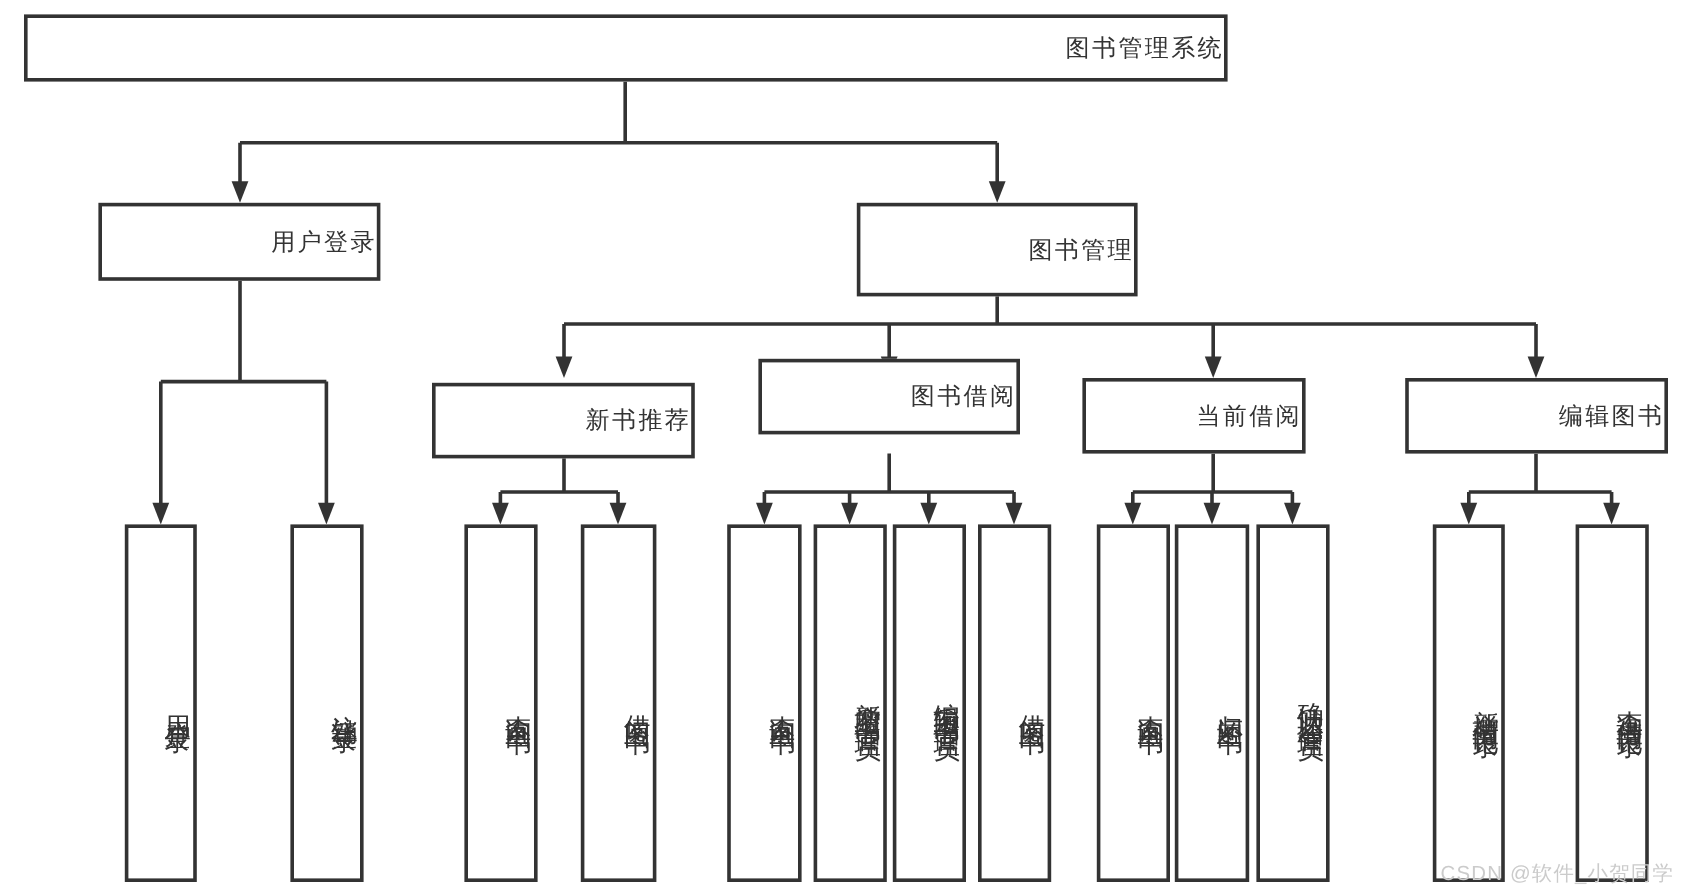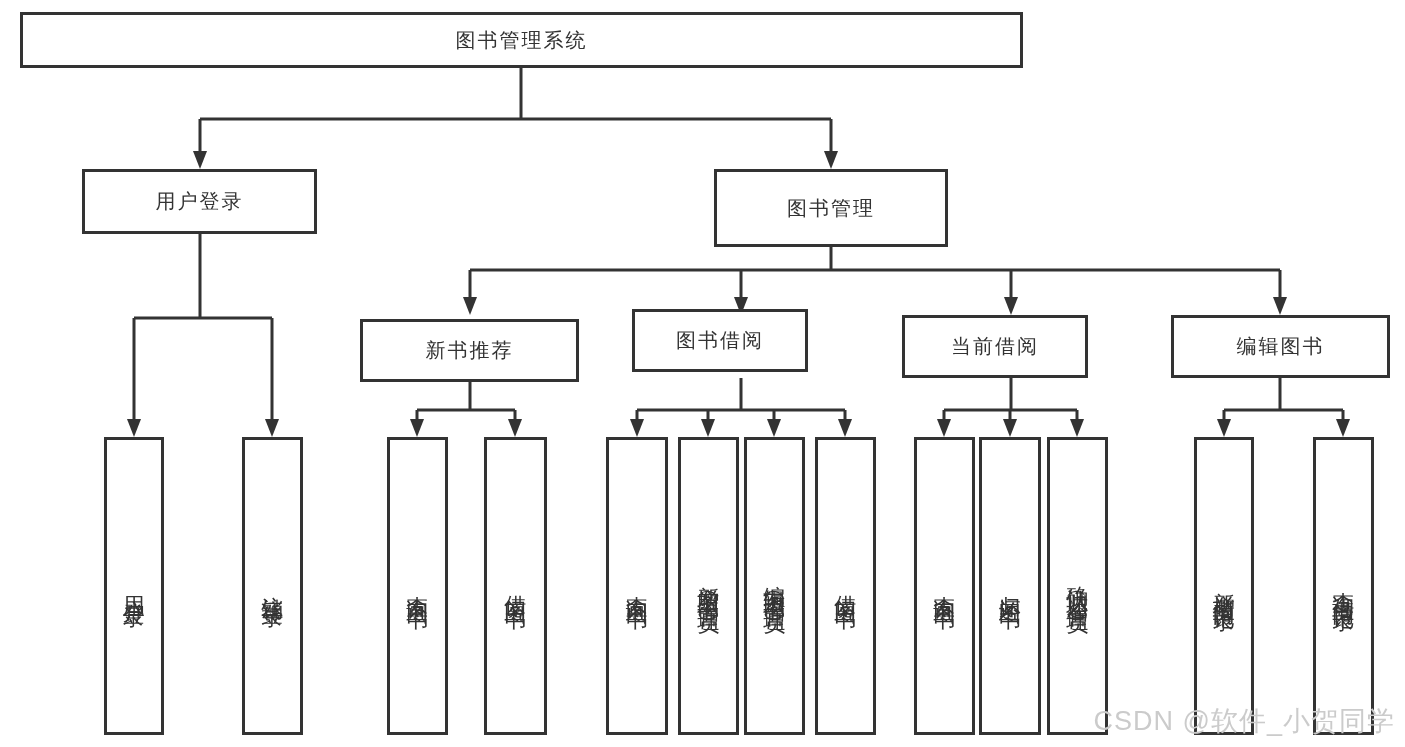--- a/index.html
+++ b/index.html
@@ -6,31 +6,31 @@
   html,body { margin:0; padding:0; }
   body { font-family:"Liberation Sans", sans-serif; background:#ffffff; }
   .canvas {
     position:relative; width:1405px; height:747px;
     background:#ffffff; overflow:hidden;
   }
   .wires { position:absolute; left:0; top:0; width:1405px; height:747px; }
   .box {
     position:absolute; box-sizing:border-box;
     border:3px solid var(--line); background:#ffffff;
-    display:flex; align-items:center; justify-content:center;
+    display:flex; align-items:center; justify-content:flex-end;
     color:var(--text); z-index:2;
   }
   .h { font-size:20px; letter-spacing:2px; }
   .v .vtext {
     writing-mode:vertical-rl; text-orientation:mixed;
     font-size:22px; letter-spacing:4px; line-height:1.15;
   }
   .watermark {
     position:absolute; right:10px; bottom:8px;
-    font-size:27px; color:#cbcbcb; letter-spacing:1px;
+    font-size:17px; color:#cbcbcb; letter-spacing:1px;
     z-index:5; white-space:nowrap;
   }
 </style>
 </head>
 <body>
 
 <div class="canvas">
 
   <svg class="wires" width="1405" height="747" viewBox="0 0 1405 747" xmlns="http://www.w3.org/2000/svg">
     <g stroke="#333333" stroke-width="3" fill="none">
@@ -72,21 +72,21 @@
   <div class="box h" style="left:82px;top:169px;width:235px;height:65px">
     <span>用户登录</span>
   </div>
   <div class="box h" style="left:714px;top:169px;width:234px;height:78px">
     <span>图书管理</span>
   </div>
 
   <div class="box h" style="left:360px;top:319px;width:219px;height:63px">
     <span>新书推荐</span>
   </div>
-  <div class="box h" style="left:632px;top:309px;width:176px;height:63px">
+  <div class="box h" style="left:632px;top:299px;width:218px;height:63px">
     <span>图书借阅</span>
   </div>
   <div class="box h" style="left:902px;top:315px;width:186px;height:63px">
     <span>当前借阅</span>
   </div>
   <div class="box h" style="left:1171px;top:315px;width:219px;height:63px">
     <span>编辑图书</span>
   </div>
 
   <div class="box v" style="left:104px;top:437px;width:60px;height:298px">

